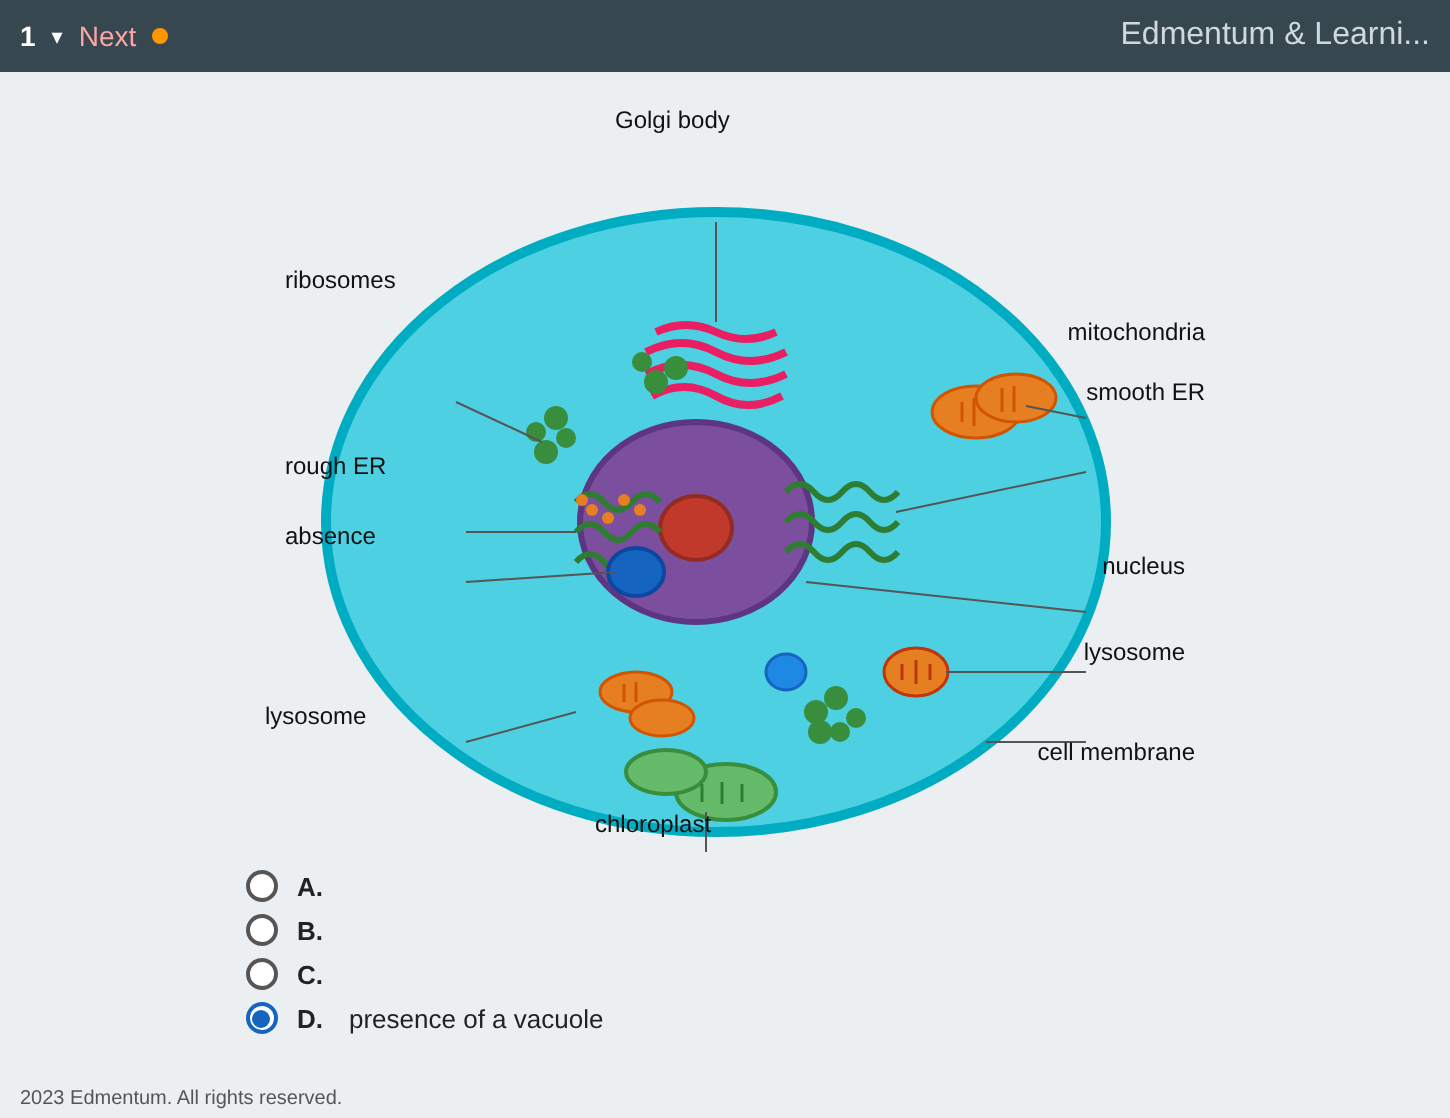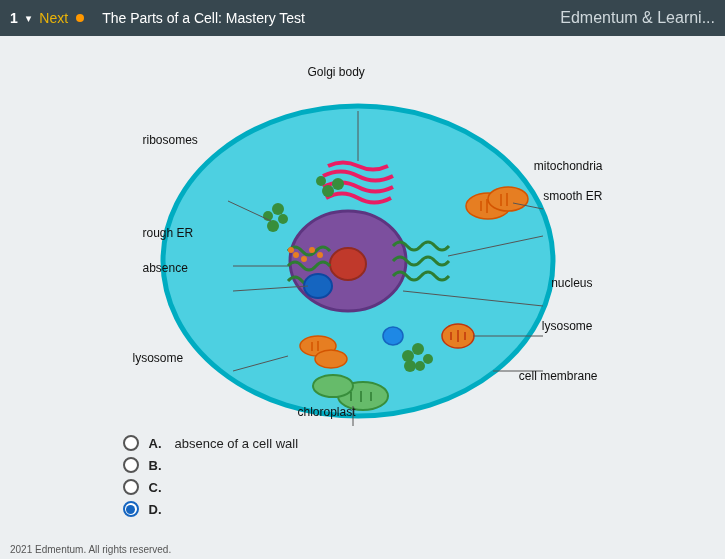--- a/index.html
+++ b/index.html
@@ -27,21 +27,21 @@
     .top-bar-number {
       color: white;
       font-size: 14px;
       font-weight: bold;
     }
     .top-bar-chevron {
       color: white;
       font-size: 11px;
     }
     .top-bar-next {
-      color: #eab308;
+      color: #fca5a5;
       font-size: 14px;
       font-weight: 500;
       cursor: pointer;
     }
     .top-bar-dot {
       width: 8px; height: 8px;
       background: #ff9800;
       border-radius: 50%;
     }
     .top-bar-title {
@@ -83,21 +83,21 @@
       width: 100%; height: 100%;
     }
 
     
     .label {
       position: absolute;
       font-size: 12px;
       color: #111;
       white-space: nowrap;
     }
-    .label-golgi-body { top: 2px; left: 195px; margin-top: 12px; }
+    .label-golgi-body { top: 2px; left: 195px; }
     .label-ribosomes { top: 82px; left: 30px; }
     .label-mitochondria { top: 108px; right: 10px; margin-left: 24px; }
     .label-smooth-er { top: 138px; right: 10px; }
     .label-rough-er { top: 175px; left: 30px; }
     .label-vacuole { top: 210px; left: 30px; }
     .label-nucleus { top: 225px; right: 20px; }
     .label-lysosome { top: 268px; right: 20px; text-align: right; }
     .label-cytoplasm { top: 300px; left: 20px; }
     .label-cell-membrane { top: 318px; right: 15px; }
     .label-chloroplast { bottom: 12px; left: 185px; margin-top: 30px; }
@@ -160,21 +160,20 @@
     }
   </style>
 </head>
 <body>
 
 <div class="top-bar">
   <span class="top-bar-number">1</span>
   <span class="top-bar-chevron">▾</span>
   <span class="top-bar-next">Next</span>
   <div class="top-bar-dot"></div>
-  <span class="top-bar-title">The Parts of a Cell: Mastery Test</span>
   <span class="top-bar-right">Edmentum &amp; Learni...</span>
 </div>
 
 <div class="main-content">
 
   <div class="cell-diagram-wrapper">
 
     <svg class="cell-svg" viewBox="0 0 500 380" xmlns="http://www.w3.org/2000/svg">
 
       <ellipse cx="245" cy="210" rx="195" ry="155" fill="#4dd0e1" stroke="#00acc1" stroke-width="5"></ellipse>
@@ -289,34 +288,34 @@
     <div class="label label-lysosome">lysosome</div>
     <div class="label label-cytoplasm">lysosome</div>
     <div class="label label-cell-membrane">cell membrane</div>
     <div class="label label-chloroplast">chloroplast</div>
   </div>
 
   <div class="answers">
     <div class="answer-row">
       <div class="radio-outer"></div>
       <span class="answer-letter">A.</span>
-      <span class="answer-text">absence of a cell wall</span>
     </div>
     <div class="answer-row">
       <div class="radio-outer"></div>
       <span class="answer-letter">B.</span>
     </div>
     <div class="answer-row">
       <div class="radio-outer"></div>
       <span class="answer-letter">C.</span>
     </div>
     <div class="answer-row">
       <div class="radio-outer selected">
         <div class="radio-inner"></div>
       </div>
       <span class="answer-letter">D.</span>
+      <span class="answer-text">presence of a vacuole</span>
     </div>
   </div>
 </div>
 
 <div class="footer">
-  <span class="footer-text">2021 Edmentum. All rights reserved.</span>
+  <span class="footer-text">2023 Edmentum. All rights reserved.</span>
 </div>
 
 </body></html>

